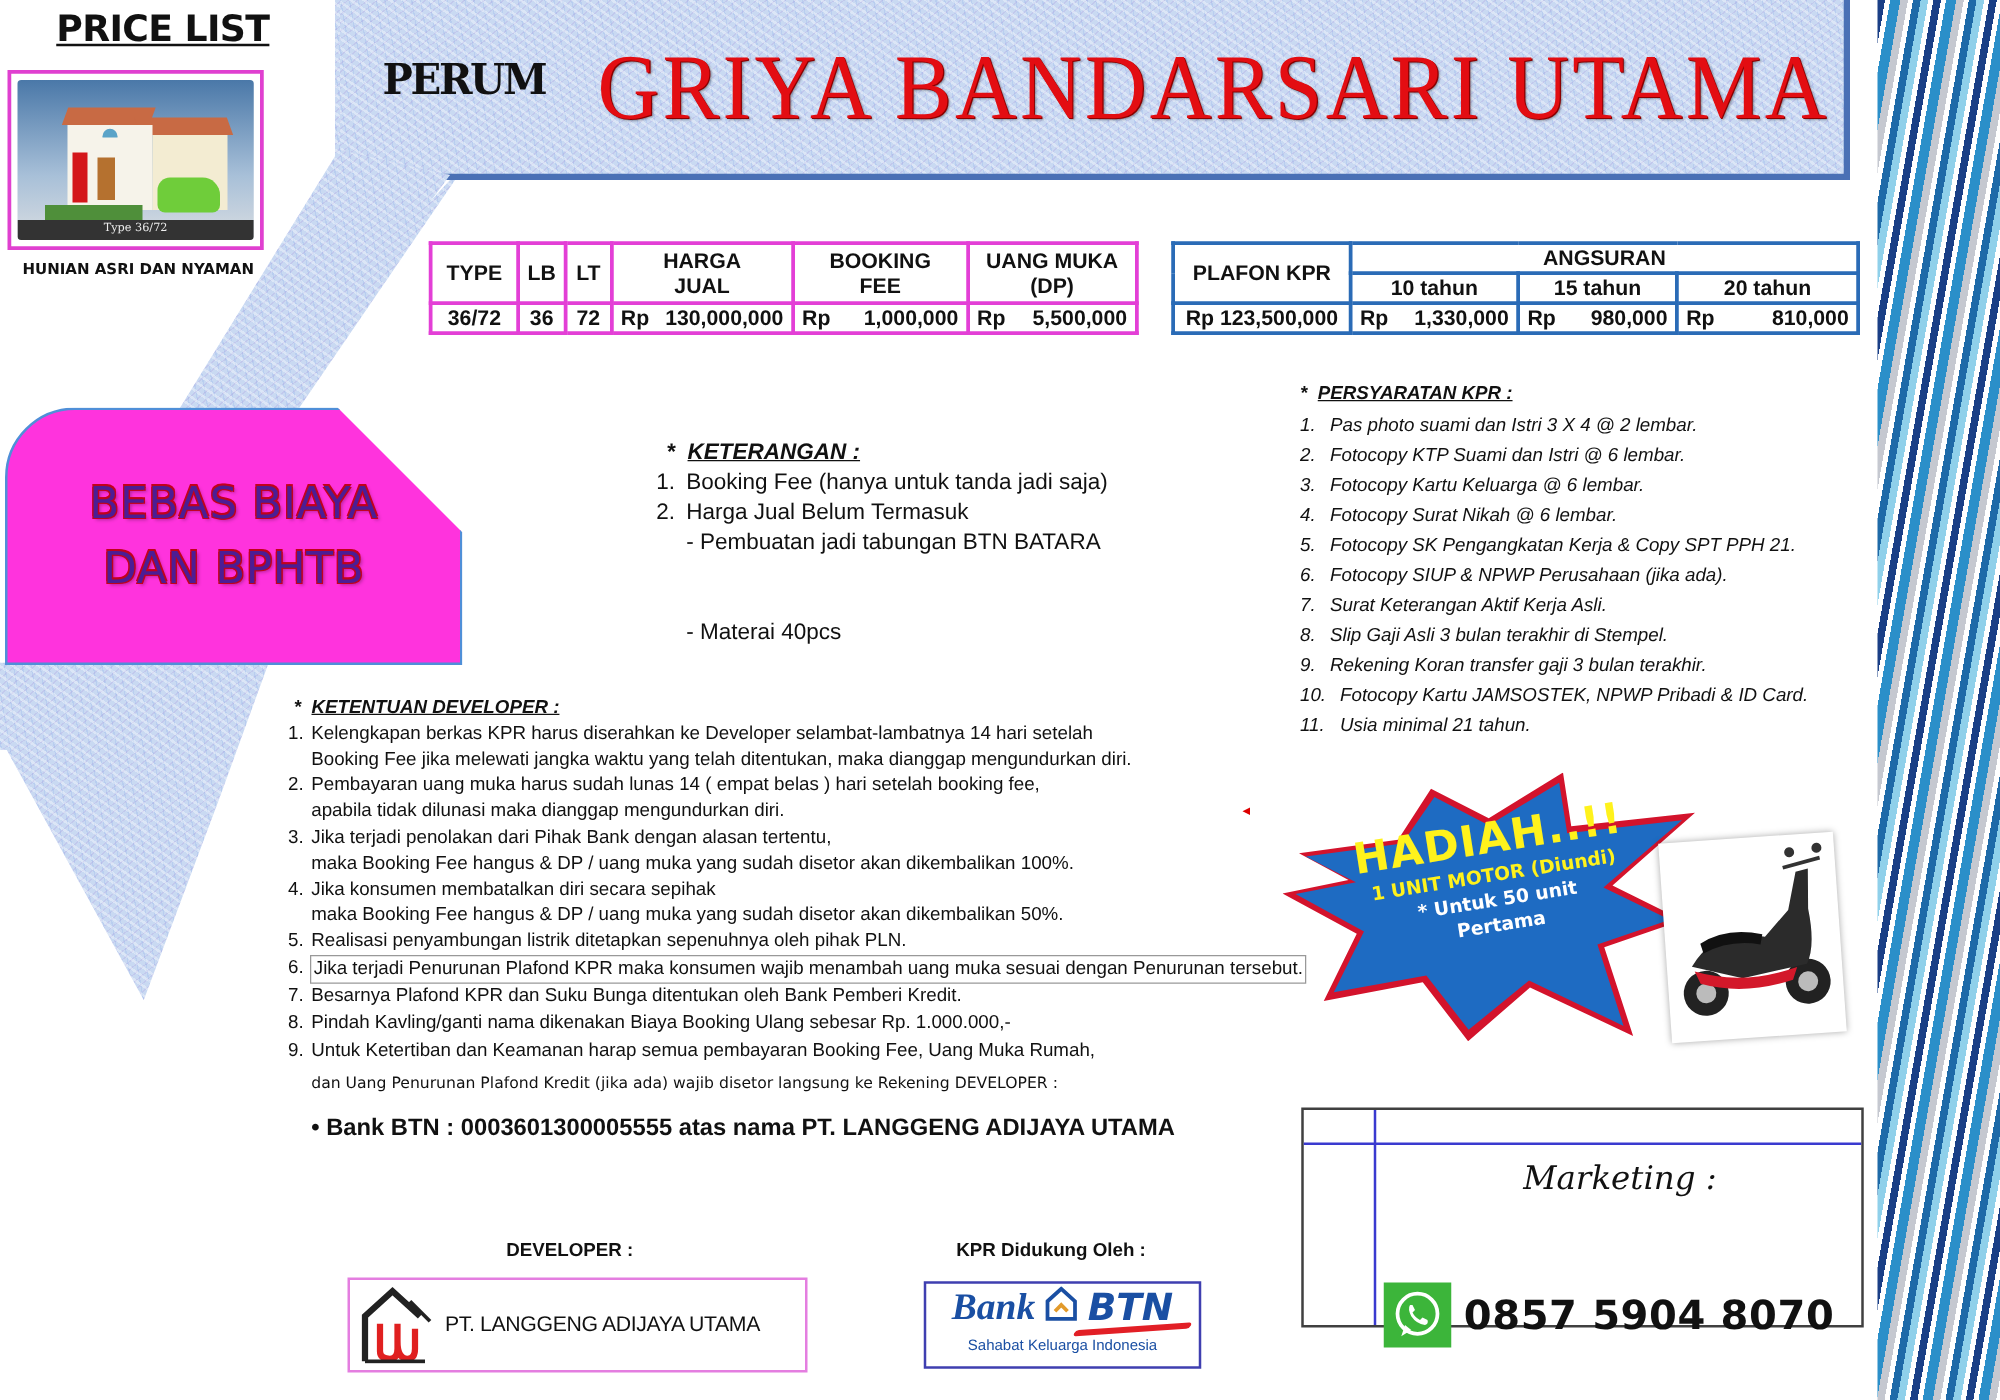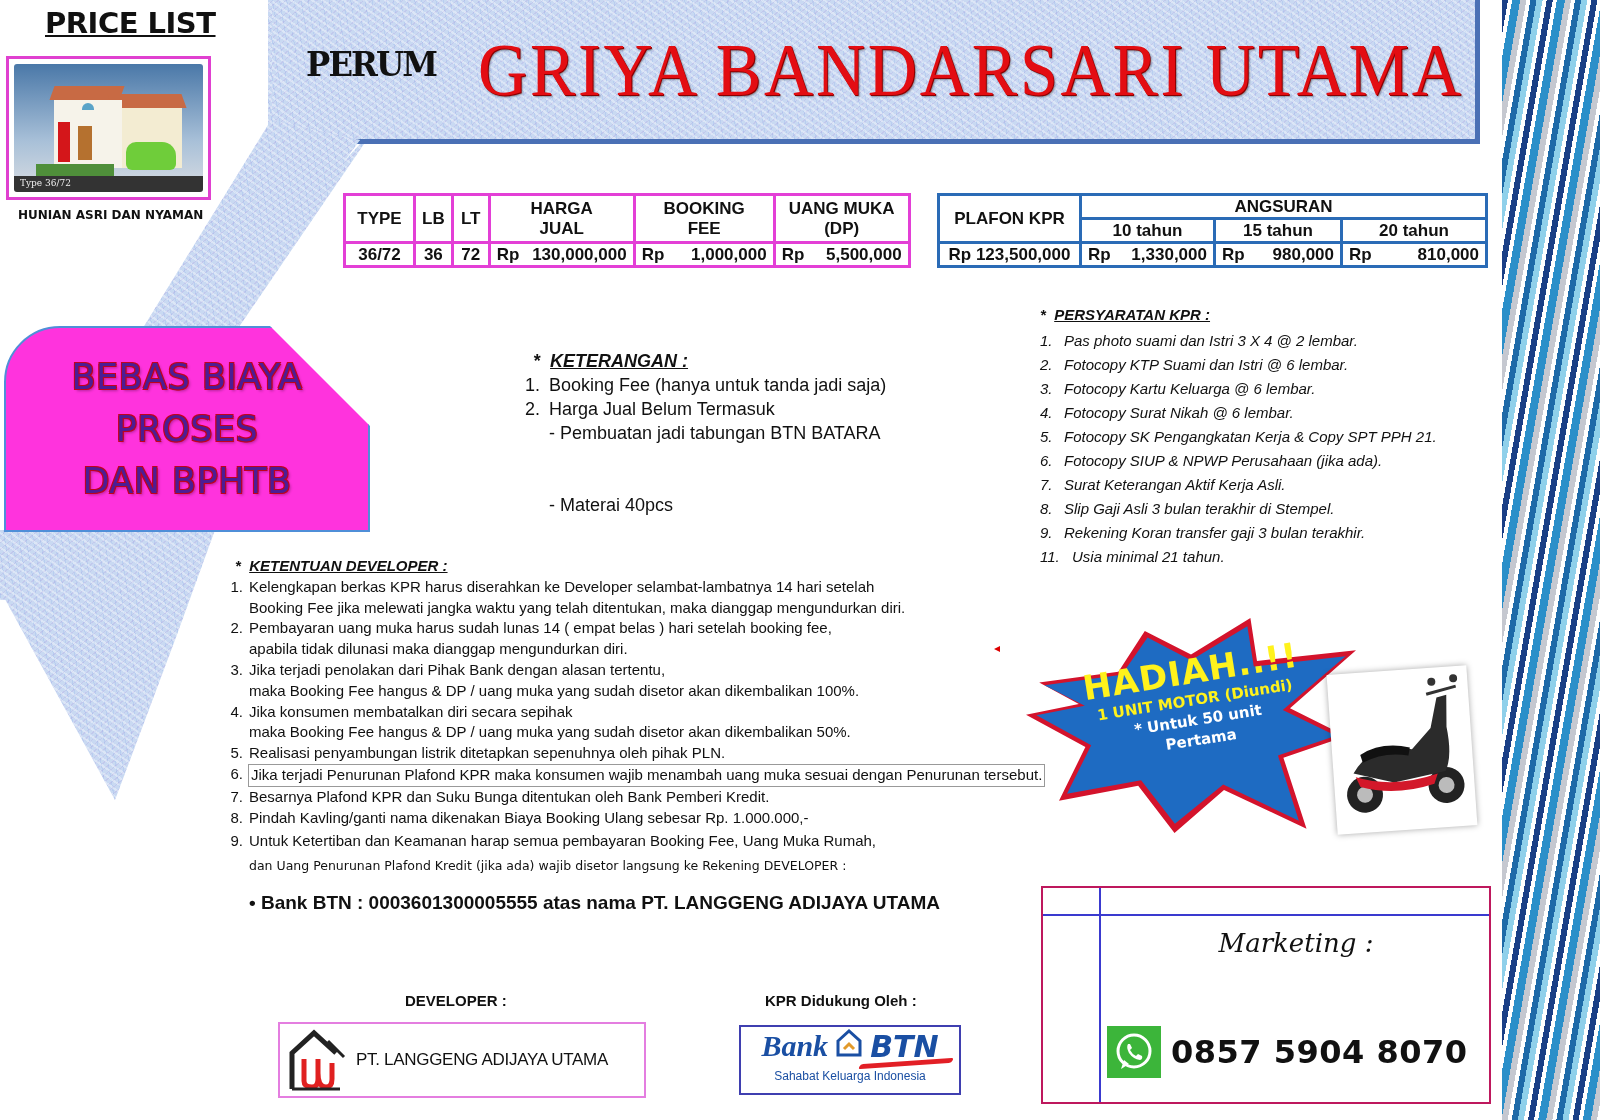--- a/index.html
+++ b/index.html
@@ -52,21 +52,21 @@
     position: relative; width: 100%; height: 100%;
     background: linear-gradient(#4a78a8, #a8c0d8 60%, #d9dde2);
     overflow: hidden; border-radius: 3px;
   }
   .roof { position: absolute; background: #c86a44; }
   .wall { position: absolute; background: #f6f3ea; }
   .grass { position: absolute; background: #4f8f3a; }
   .car { position: absolute; background: #6fcd3a; border-radius: 10px 14px 6px 6px; }
   #house-caption-bar {
     position: absolute; left: 0; bottom: 0; width: 100%; height: 16px; background: #333;
-    color: #eee; font-family: "DejaVu Serif", serif; font-size: 9px; padding: 2px 6px;
+    color: #eee; font-family: "DejaVu Serif", serif; font-size: 9px; padding: 2px 6px; text-align: center;
   }
   #house-tagline {
     position: absolute; left: 18px; top: 208px; font-size: 12px; font-weight: bold;
     font-family: "DejaVu Sans", sans-serif;
   }
 
   
   #perum-label {
     position: absolute; left: 306px; top: 44px; font-family: "DejaVu Serif", serif;
     font-weight: bold; font-size: 34px; letter-spacing: -2px; transform: scaleX(0.95); transform-origin: left;
@@ -152,22 +152,22 @@
   
   #scooter-frame {
     position: absolute; left: 1332px; top: 670px; width: 140px; height: 160px; background: #fff;
     transform: rotate(-4deg); box-shadow: 0 0 6px rgba(0,0,0,0.35);
   }
   #red-mark { position: absolute; left: 994px; top: 646px; width: 0; height: 0;
     border-top: 3px solid transparent; border-bottom: 3px solid transparent; border-right: 6px solid #d00; }
 
   
   #marketing-box {
-    position: absolute; left: 1041px; top: 886px; width: 450px; height: 218px;
-    border: 2px solid #be185d;
+    position: absolute; left: 1041px; top: 886px; width: 450px; height: 176px;
+    border: 2px solid #404040;
   }
   #mkt-vline { position: absolute; left: 56px; top: 0; width: 2px; height: 100%; background: #3a3acf; }
   #mkt-hline { position: absolute; left: 0; top: 26px; width: 100%; height: 2px; background: #3a3acf; }
   #mkt-label { position: absolute; left: 58px; top: 40px; width: 390px; text-align: center;
     font-family: "DejaVu Serif", serif; font-style: italic; font-size: 26px; }
   #mkt-name { position: absolute; left: 58px; top: 88px; width: 390px; text-align: center;
     font-family: "DejaVu Sans", sans-serif; font-weight: bold; font-size: 32px; }
   #mkt-phone-row { position: absolute; left: 64px; top: 138px; display: flex; align-items: center; gap: 10px; }
   #wa-icon { width: 54px; height: 52px; background: #3cb53a; display: flex; align-items: center; justify-content: center; }
   #mkt-phone { font-family: "DejaVu Sans", sans-serif; font-weight: bold; font-size: 32px; letter-spacing: 0.5px; }
@@ -293,21 +293,20 @@
             <span>Rp</span>
             <span>810,000</span>
           </div>
         </td>
   </tr>
 </tbody>
   </table>
 
 <div id="promo-box">
   <div class="promo-line">BEBAS BIAYA</div>
-  <div class="promo-line">PROSES</div>
   <div class="promo-line">DAN BPHTB</div>
 </div>
 
 <div id="keterangan">
   <div class="sec-head" style="margin-left:8px;">
     <span>*</span>&nbsp; <u>KETERANGAN :</u>
   </div>
   <div class="olist">
     <div class="row">
         <span class="num">1.</span>
@@ -354,20 +353,24 @@
       <span class="num">7.</span>
       <span>Surat Keterangan Aktif Kerja Asli.</span>
     </div>
   <div class="row">
       <span class="num">8.</span>
       <span>Slip Gaji Asli 3 bulan terakhir di Stempel.</span>
     </div>
   <div class="row">
       <span class="num">9.</span>
       <span>Rekening Koran transfer gaji 3 bulan terakhir.</span>
+    </div>
+  <div class="row">
+      <span class="num" style="width:32px;">10.</span>
+      <span>Fotocopy Kartu JAMSOSTEK, NPWP Pribadi &amp; ID Card.</span>
     </div>
   <div class="row">
       <span class="num" style="width:32px;">11.</span>
       <span>Usia minimal 21 tahun.</span>
     </div>
 </div>
 
 <div id="ketentuan">
   <div class="sec-head">
     <span>*</span>&nbsp; <u>KETENTUAN DEVELOPER :</u>

